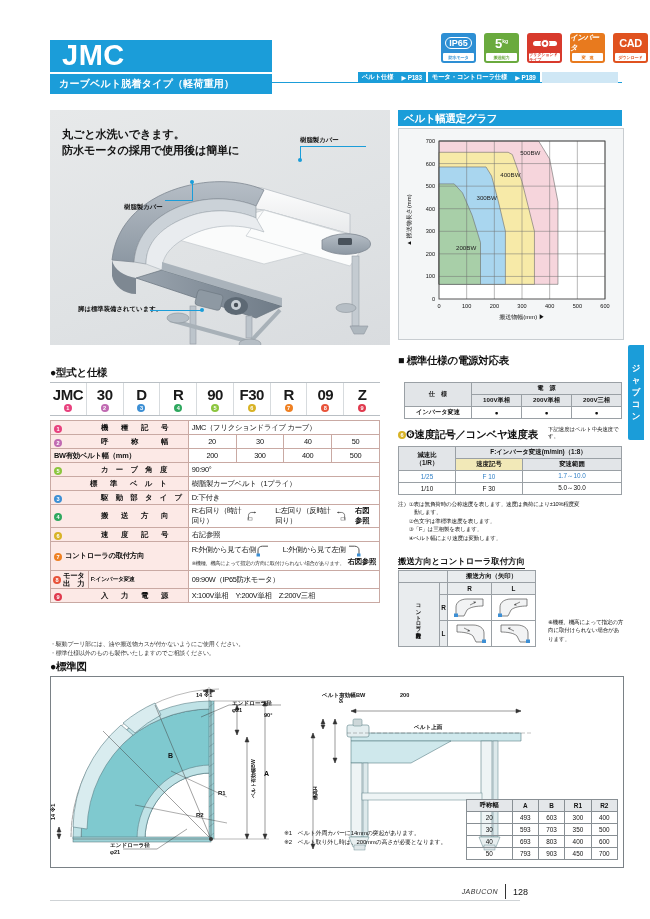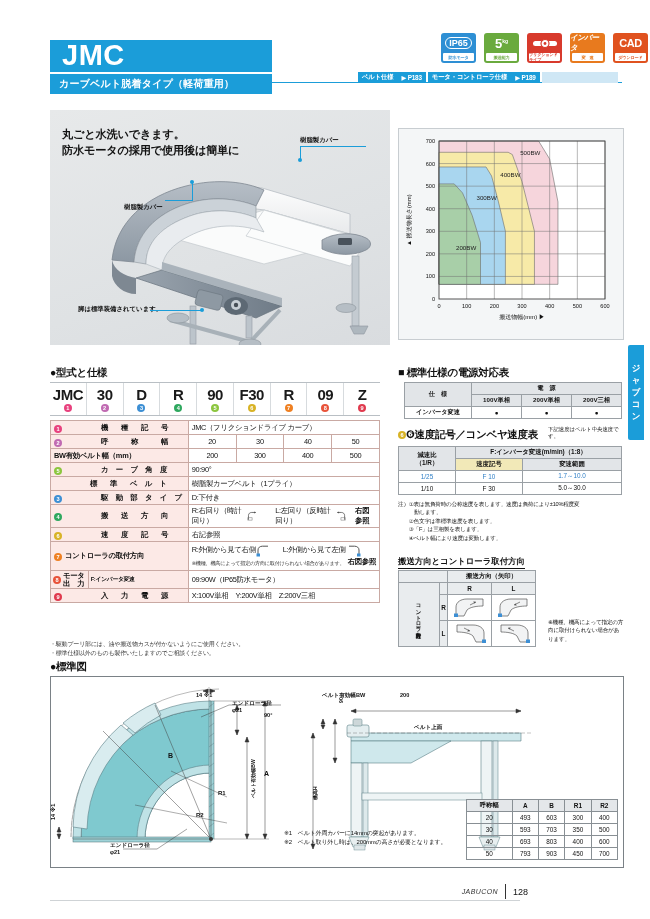--- a/index.html
+++ b/index.html
@@ -234,20 +234,23 @@
 
   <div class="lbl" style="left:124px;top:203px;">樹脂製カバー</div>
   <div class="leader" style="left:165px;top:200px;width:28px;"></div>
   <div class="leader-v" style="left:192px;top:182px;height:19px;"></div>
   <div class="dot" style="left:190px;top:180px;"></div>
 
   <div class="lbl" style="left:78px;top:305px;">脚は標準装備されています。</div>
   <div class="leader" style="left:150px;top:310px;width:52px;"></div>
   <div class="dot" style="left:200px;top:308px;"></div>
 
+  <div class="gp-title">
+    <span>ベルト幅選定グラフ</span>
+  </div>
   <div class="graph-box">
     <svg id="chart-svg" width="222" height="208" viewBox="0 0 222 208">
         <rect x="40" y="12" width="166" height="158" fill="#ffffff"></rect>
         <polygon points="40,12 123,12 139.6,12 150.66666666666666,30.05714285714285 158.96666666666667,72.94285714285714 158.96666666666667,155.32857142857142 40,155.32857142857142" fill="#f6d5dc" stroke="#6b6b6b" stroke-width="0.6"></polygon>
         <polygon points="40,23.285714285714278 109.16666666666667,23.285714285714278 113.31666666666666,25.542857142857144 123,52.62857142857142 135.45,102.28571428571429 135.45,155.32857142857142 40,155.32857142857142" fill="#f7eaa8" stroke="#6b6b6b" stroke-width="0.6"></polygon>
         <polygon points="40,37.957142857142856 87.03333333333333,37.957142857142856 92.56666666666666,46.98571428571428 99.48333333333333,72.94285714285714 106.4,102.28571428571429 106.4,155.32857142857142 40,155.32857142857142" fill="#a9d6ef" stroke="#6b6b6b" stroke-width="0.6"></polygon>
         <polygon points="40,54.885714285714286 55.21666666666667,54.885714285714286 63.516666666666666,63.914285714285725 73.2,86.48571428571428 81.5,113.57142857142857 81.5,155.32857142857142 40,155.32857142857142" fill="#a8cfa8" stroke="#6b6b6b" stroke-width="0.6"></polygon>
         <line x1="67.66666666666666" y1="12" x2="67.66666666666666" y2="170" stroke="#707070" stroke-width="0.5"></line>
         <line x1="95.33333333333333" y1="12" x2="95.33333333333333" y2="170" stroke="#707070" stroke-width="0.5"></line>
         <line x1="123" y1="12" x2="123" y2="170" stroke="#707070" stroke-width="0.5"></line>
@@ -470,21 +473,21 @@
       <td class="val" colspan="4">X:100V単相　Y:200V単相　Z:200V三相</td>
     </tr>
   </tbody>
     </table>
 
   <div class="note-s">
     <div>・駆動プーリ部には、油や搬送物カスが付かないようにご使用ください。</div>
     <div>・標準仕様以外のものも製作いたしますのでご相談ください。</div>
   </div>
 
-  <div class="sec-h" style="left:398px;top:366px;">■ 標準仕様の電源対応表</div>
+  <div class="sec-h" style="left:398px;top:354px;">■ 標準仕様の電源対応表</div>
   <table class="ptab">
     <tbody>
         <tr>
       <td class="hd" rowspan="2" style="width:66px;">仕　様</td>
       <td class="hd" colspan="3">電　源</td>
     </tr>
     <tr>
       <td class="hd">100V単相</td>
       <td class="hd">200V単相</td>
       <td class="hd">200V三相</td>

